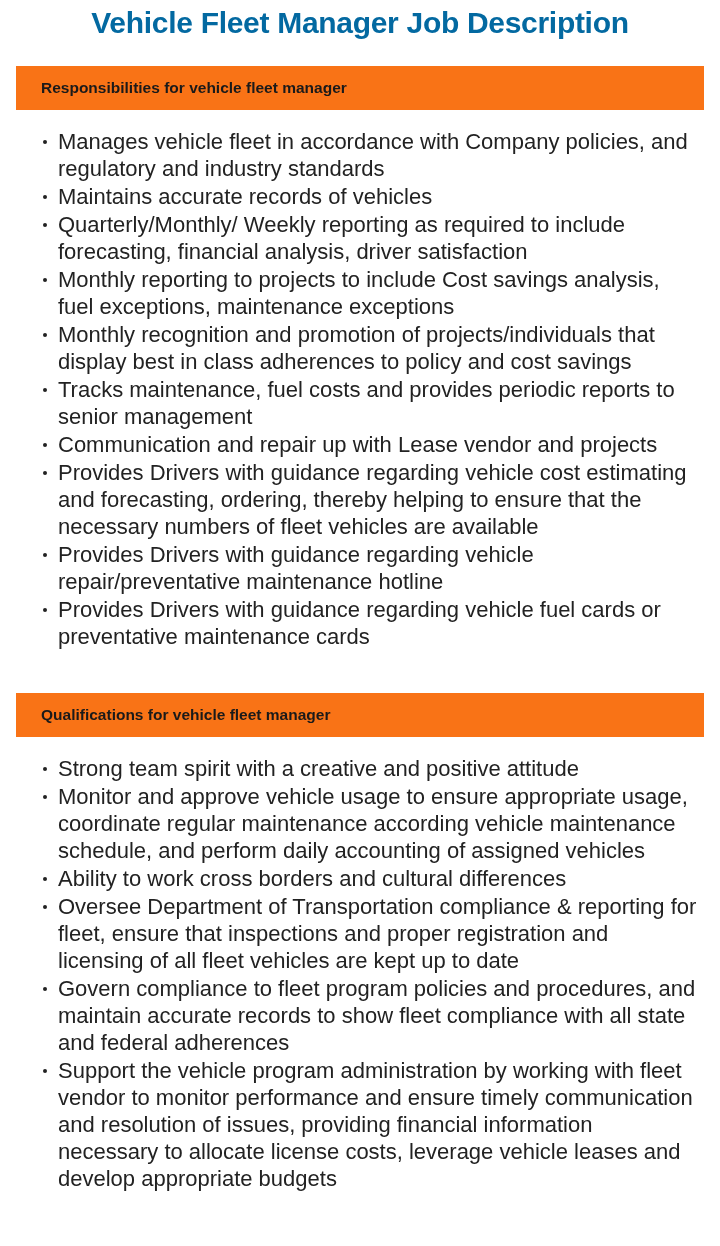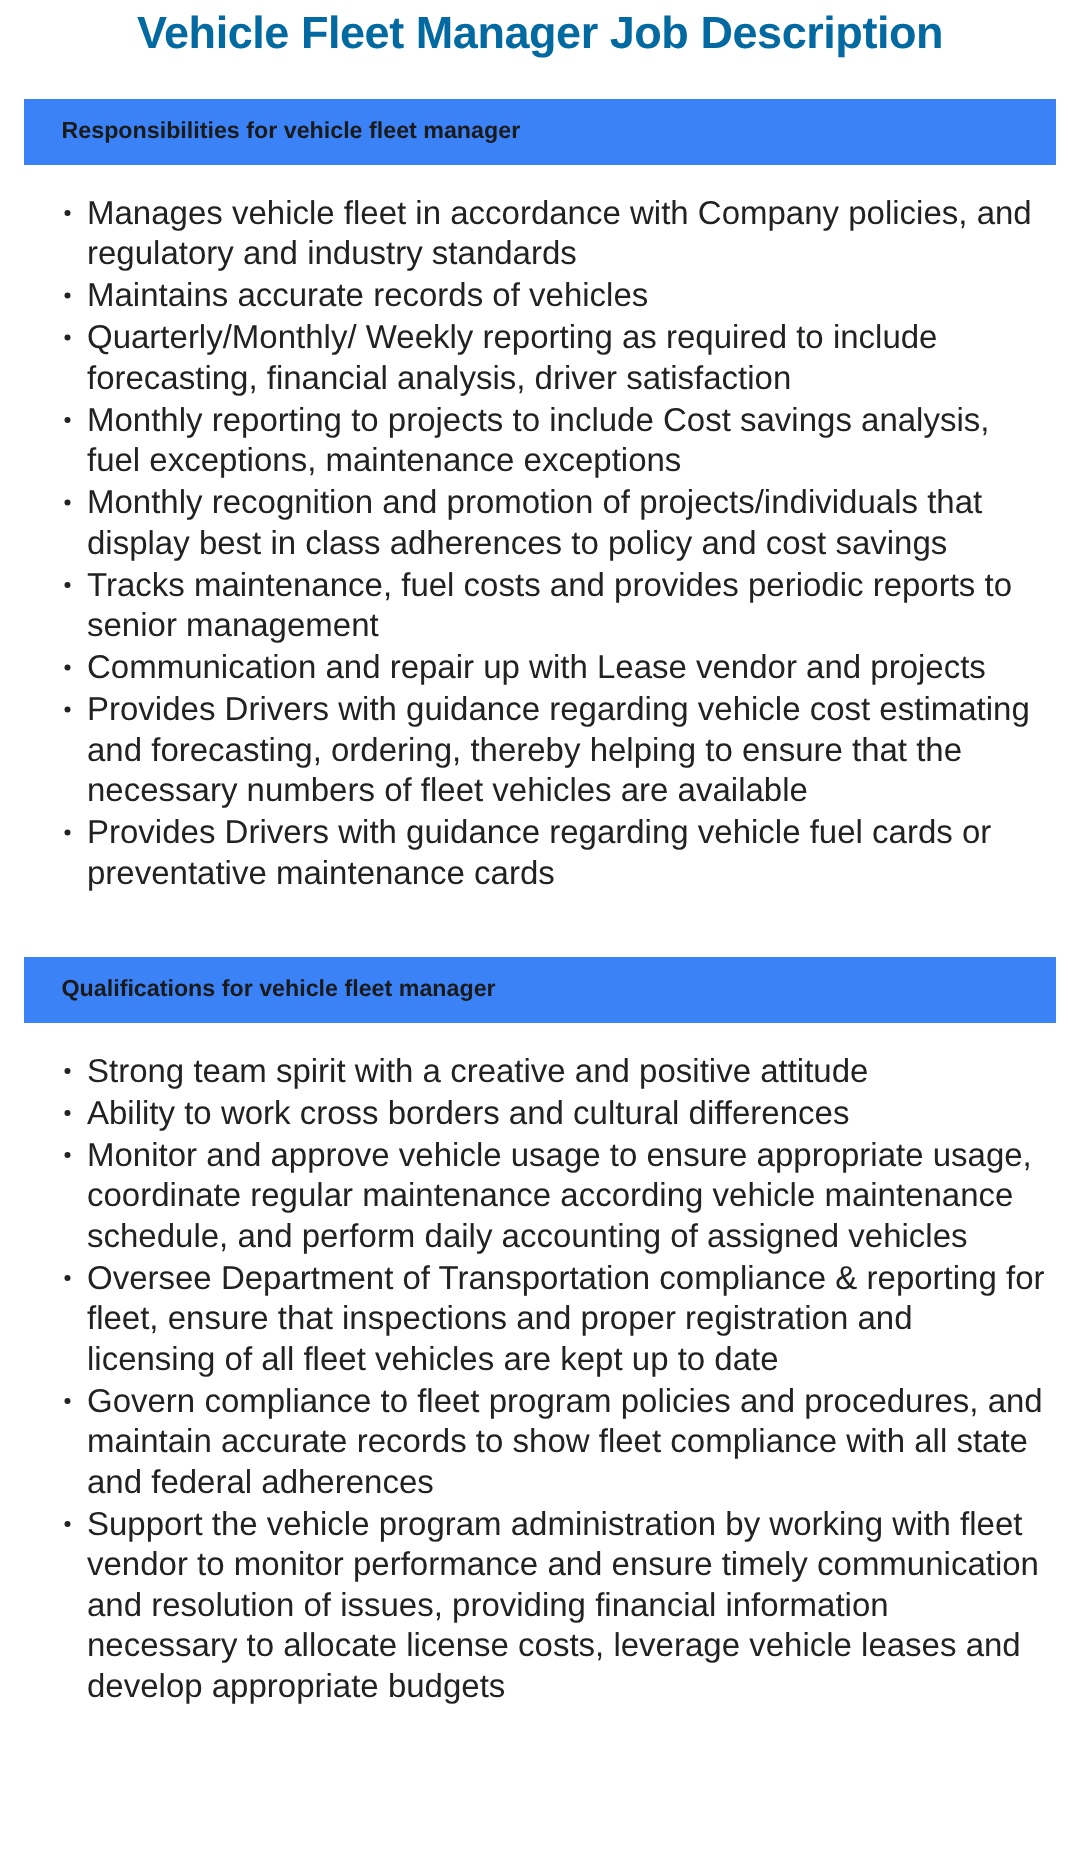--- a/index.html
+++ b/index.html
@@ -42,21 +42,21 @@
     line-height: 27px;
     color: #222222;
   }
 
   
   .section {
     margin: 0;
   }
   .section-header {
     margin: 24px 16px 0 16px;
-    background: #3b82f6;
+    background: #f97316;
     padding: 12px 0 12px 25px;
     box-sizing: border-box;
   }
   .section-header-title {
     font-size: 15.5px;
     line-height: 20px;
     font-weight: 700;
     color: #1a1a1a;
   }
 
@@ -101,31 +101,32 @@
     </div>
     <ul class="bullet-list">
       <li class="bullet-item">Manages vehicle fleet in accordance with Company policies, and regulatory and industry standards</li>
       <li class="bullet-item">Maintains accurate records of vehicles</li>
       <li class="bullet-item">Quarterly/Monthly/ Weekly reporting as required to include forecasting, financial analysis, driver satisfaction</li>
       <li class="bullet-item">Monthly reporting to projects to include Cost savings analysis, fuel exceptions, maintenance exceptions</li>
       <li class="bullet-item">Monthly recognition and promotion of projects/individuals that display best in class adherences to policy and cost savings</li>
       <li class="bullet-item">Tracks maintenance, fuel costs and provides periodic reports to senior management</li>
       <li class="bullet-item">Communication and repair up with Lease vendor and projects</li>
       <li class="bullet-item">Provides Drivers with guidance regarding vehicle cost estimating and forecasting, ordering, thereby helping to ensure that the necessary numbers of fleet vehicles are available</li>
+      <li class="bullet-item">Provides Drivers with guidance regarding vehicle repair/preventative maintenance hotline</li>
       <li class="bullet-item">Provides Drivers with guidance regarding vehicle fuel cards or preventative maintenance cards</li>
     </ul>
   </section>
 
   <section class="section">
     <div class="section-header">
       <span class="section-header-title">Qualifications for vehicle fleet manager</span>
     </div>
     <ul class="bullet-list section-body-last">
       <li class="bullet-item">Strong team spirit with a creative and positive attitude</li>
+      <li class="bullet-item">Monitor and approve vehicle usage to ensure appropriate usage, coordinate regular maintenance according vehicle maintenance schedule, and perform daily accounting of assigned vehicles</li>
       <li class="bullet-item">Ability to work cross borders and cultural differences</li>
-      <li class="bullet-item">Monitor and approve vehicle usage to ensure appropriate usage, coordinate regular maintenance according vehicle maintenance schedule, and perform daily accounting of assigned vehicles</li>
       <li class="bullet-item">Oversee Department of Transportation compliance &amp; reporting for fleet, ensure that inspections and proper registration and licensing of all fleet vehicles are kept up to date</li>
       <li class="bullet-item">Govern compliance to fleet program policies and procedures, and maintain accurate records to show fleet compliance with all state and federal adherences</li>
       <li class="bullet-item">Support the vehicle program administration by working with fleet vendor to monitor performance and ensure timely communication and resolution of issues, providing financial information necessary to allocate license costs, leverage vehicle leases and develop appropriate budgets</li>
     </ul>
   </section>
 
 </div>
 
 </body></html>

